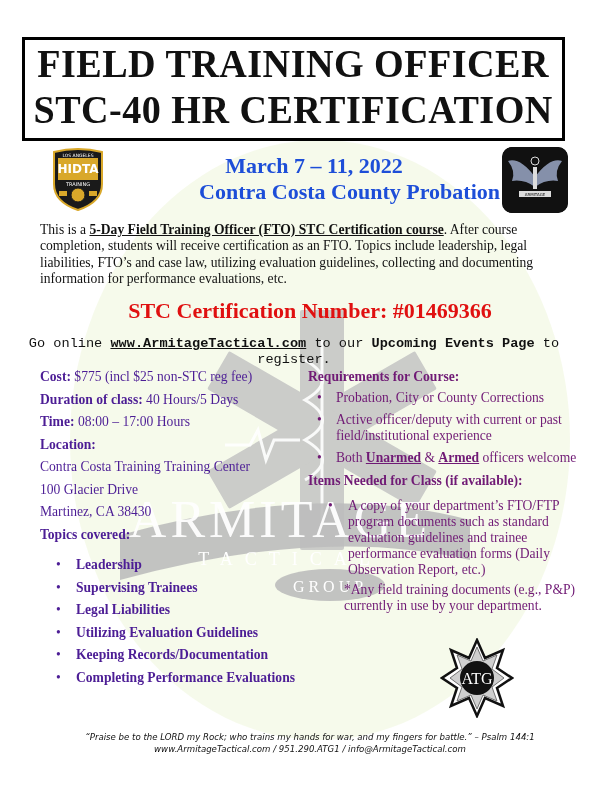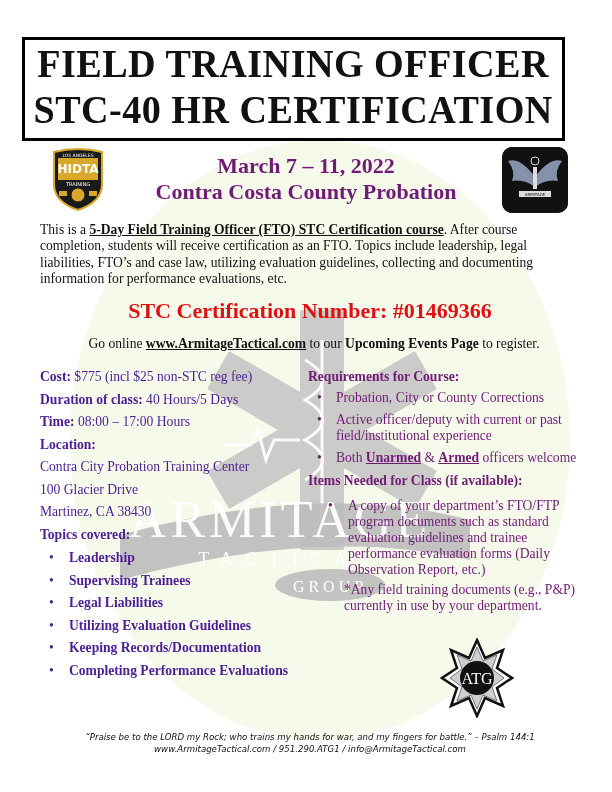--- a/index.html
+++ b/index.html
@@ -21,48 +21,48 @@
     .title-line {
       font-family: "Liberation Serif", serif; font-weight: bold;
       font-size: 41px; line-height: 46px; letter-spacing: 0.5px; color: #111;
       white-space: nowrap; transform: scaleX(0.93);
     }
 
     .logo-left { left: 50px; top: 148px; width: 56px; height: 64px; }
     .logo-right { left: 502px; top: 147px; width: 66px; height: 66px; border-radius: 10px; background: #111; }
 
     .subhead {
-      left: 120px; width: 372px; text-align: center; font-weight: bold;
-      font-family: "Liberation Serif", serif; color: #701a75; white-space: nowrap;
+      left: 128px; width: 372px; text-align: center; font-weight: bold;
+      font-family: "Liberation Serif", serif; color: #1d4ed8; white-space: nowrap;
     }
     .sub1 { top: 153px; font-size: 22px; line-height: 26px; }
-    .sub2 { top: 179px; font-size: 22px; line-height: 26px; }
+    .sub2 { top: 179px; font-size: 22px; line-height: 26px; text-align: right; }
 
     .intro {
       left: 40px; top: 222px; width: 540px;
       font-family: "Liberation Serif", serif; font-size: 13.6px; line-height: 16.3px; color: #111;
     }
     .intro b.u { text-decoration: underline; }
 
     .cert {
       left: 40px; top: 298px; width: 540px; text-align: center;
       font-family: "Liberation Serif", serif; font-weight: bold; font-size: 22px; color: #e01010; line-height: 26px;
     }
     .online {
-      left: 44px; top: 336px; width: 540px; text-align: center;
-      font-family: Liberation Serif, serif; font-size: 13.6px; color: #111; line-height: 16px;
+      left: 24px; top: 336px; width: 540px; text-align: center;
+      font-family: Liberation Mono, monospace; font-size: 13.6px; color: #111; line-height: 16px;
     }
     .online .link { font-weight: bold; text-decoration: underline; }
     .online .bold { font-weight: bold; }
 
     .left-col { left: 40px; top: 368px; width: 270px; font-family: "Liberation Serif", serif; font-size: 13.6px; color: #4c1d95; }
     .row { height: 22.5px; line-height: 18px; white-space: nowrap; }
     .row b { font-weight: bold; }
     .heading { font-weight: bold; }
-    ul.topics { list-style: none; margin: 1px; padding: 0; }
+    ul.topics { list-style: none; margin: 8px; padding: 0; }
     ul.topics li { position: relative; padding-left: 28px; height: 22.5px; line-height: 18px; font-weight: bold; white-space: nowrap; }
     ul.topics li::before { content: "\2022"; position: absolute; left: 8px; top: 0; font-weight: normal; }
 
     .right-col { left: 308px; top: 368px; width: 270px; font-family: "Liberation Serif", serif; font-size: 13.6px; color: #701a75; line-height: 16px; }
     .right-col .heading { height: 22px; line-height: 18px; }
     ul.reqs { list-style: none; margin: 0; padding: 0; }
     ul.reqs li { position: relative; padding-left: 28px; margin-bottom: 6px; }
     ul.reqs li::before { content: "\2022"; position: absolute; left: 9px; top: 0; }
     ul.reqs li .u { text-decoration: underline; font-weight: bold; }
     .note { padding-left: 36px; margin-top: 4px; }
@@ -141,21 +141,21 @@
 
   <div class="abs online">
     <span>Go online </span><span class="link">www.ArmitageTactical.com</span><span> to our </span><span class="bold">Upcoming Events Page</span><span> to register.</span>
   </div>
 
   <div class="abs left-col">
     <div class="row"><b>Cost:</b><span> $775 (incl $25 non-STC reg fee)</span></div>
     <div class="row"><b>Duration of class:</b><span> 40 Hours/5 Days</span></div>
     <div class="row"><b>Time:</b><span> 08:00 – 17:00 Hours</span></div>
     <div class="row heading">Location:</div>
-    <div class="row">Contra City Probation Training Center</div>
+    <div class="row">Contra Costa Training Training Center</div>
     <div class="row">100 Glacier Drive</div>
     <div class="row">Martinez, CA 38430</div>
     <div class="row heading">Topics covered:</div>
     <ul class="topics">
       <li>Leadership</li>
       <li>Supervising Trainees</li>
       <li>Legal Liabilities</li>
       <li>Utilizing Evaluation Guidelines</li>
       <li>Keeping Records/Documentation</li>
       <li>Completing Performance Evaluations</li>

